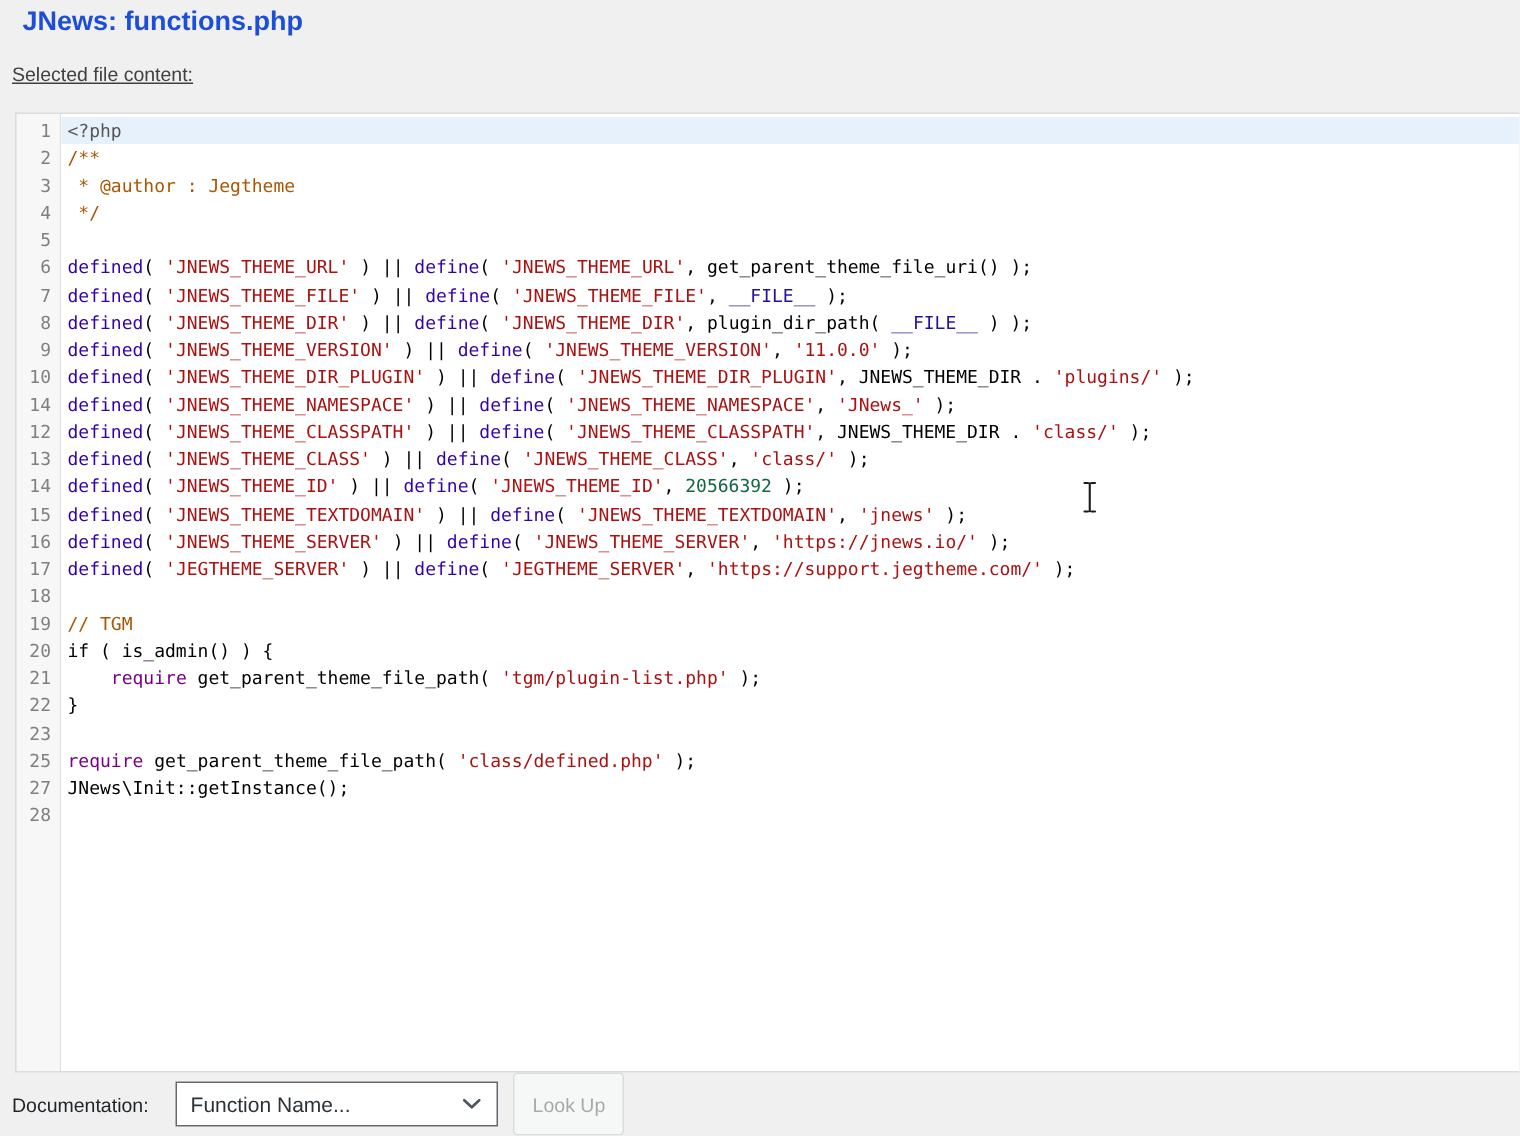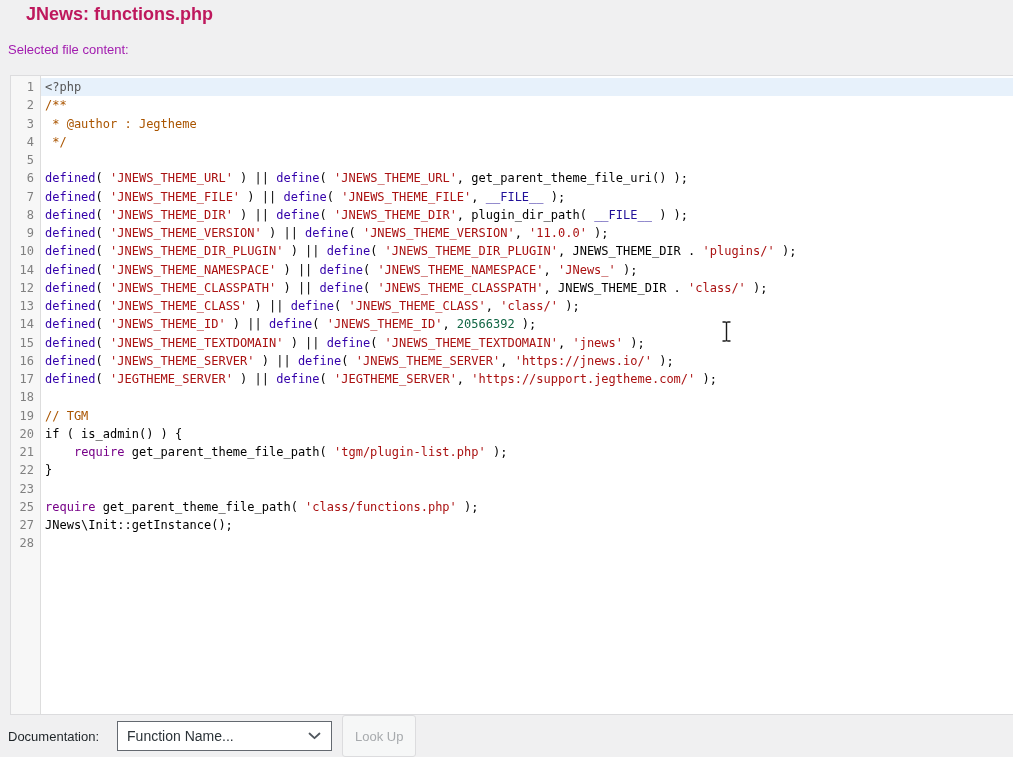--- a/index.html
+++ b/index.html
@@ -4,26 +4,26 @@
 <style>
   * { margin:0; padding:0; box-sizing:border-box; }
   html,body { width:1013px; height:757px; overflow:hidden; }
   body {
     background:#f0f0f1;
     font-family:"Liberation Sans", sans-serif;
     color:#1d2327;
     position:relative;
   }
   .page-title {
-    position:absolute; left:26px; top:4px;
-    font-size:18px; font-weight:600; color:#be185d;
+    position:absolute; left:15px; top:4px;
+    font-size:18px; font-weight:600; color:#1d4ed8;
   }
   .subtitle {
     position:absolute; left:8px; top:42px;
-    font-size:13px; font-weight:400; color:#a21caf;
+    font-size:13px; font-weight:400; color:#404040;text-decoration:underline;
   }
   .editor {
     position:absolute; left:10px; top:75px; right:0; height:640px;
     background:
       linear-gradient(to right, #f7f7f7 0px, #f7f7f7 29px, #dddddd 29px, #dddddd 30px, #ffffff 30px);
     border:1px solid #dcdcde;
     border-right:none;
     overflow:hidden;
   }
   .lines { padding-top:2px; }
@@ -182,21 +182,21 @@
       <div class="line">
         <span class="gutter">22</span>
         <span class="codecell"><span class="tok-plain">}</span></span>
       </div>
       <div class="line">
         <span class="gutter">23</span>
         <span class="codecell"></span>
       </div>
       <div class="line">
         <span class="gutter">25</span>
-        <span class="codecell"><span class="tok-keyword">require</span><span class="tok-plain"> get_parent_theme_file_path( </span><span class="tok-string">'class/functions.php'</span><span class="tok-plain"> );</span></span>
+        <span class="codecell"><span class="tok-keyword">require</span><span class="tok-plain"> get_parent_theme_file_path( </span><span class="tok-string">'class/defined.php'</span><span class="tok-plain"> );</span></span>
       </div>
       <div class="line">
         <span class="gutter">27</span>
         <span class="codecell"><span class="tok-plain">JNews\Init::getInstance();</span></span>
       </div>
       <div class="line">
         <span class="gutter">28</span>
         <span class="codecell"></span>
       </div>
     </div>

